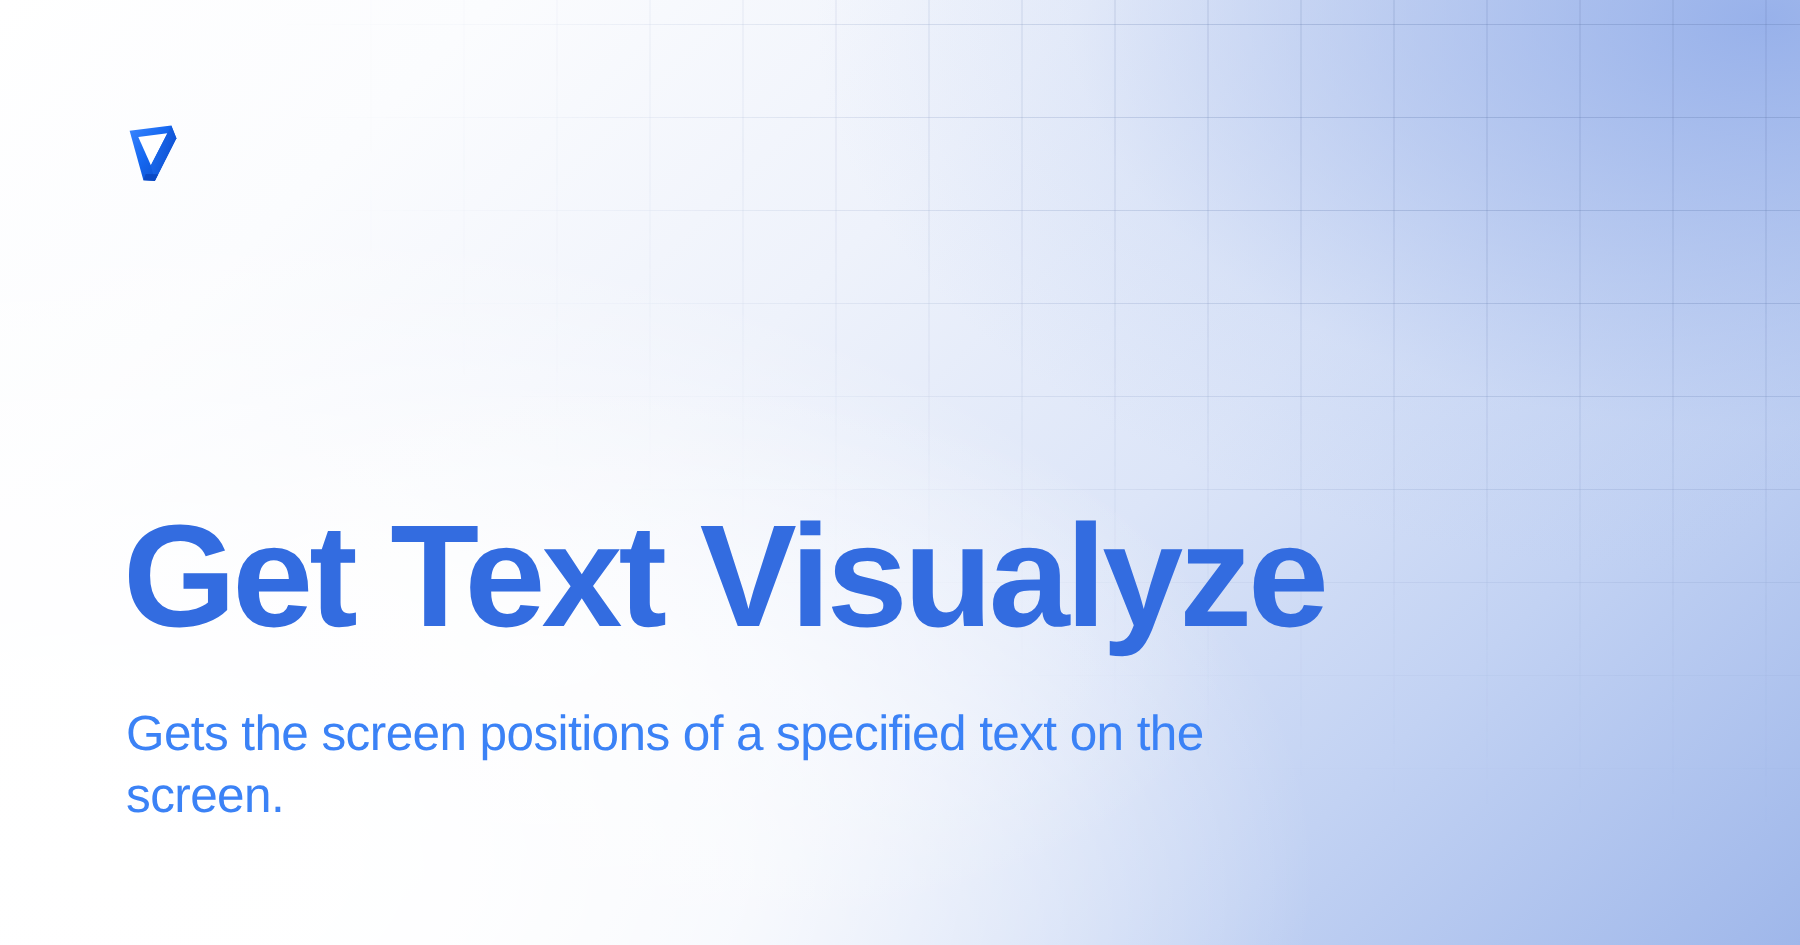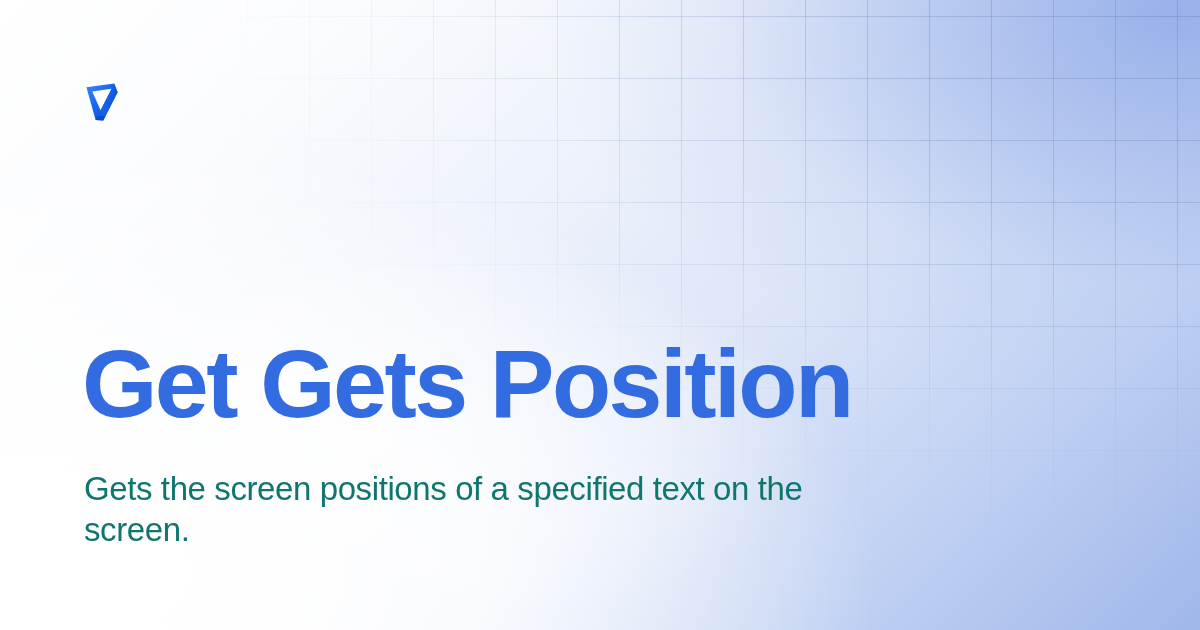--- a/index.html
+++ b/index.html
@@ -133,21 +133,21 @@
     white-space: nowrap;
   }
 
   .hero-sub {
     position: absolute;
     left: 84px;
     top: 468px;
     width: 790px;
     font-size: 33px;
     font-weight: normal;
-    color: #0f766e;
+    color: #3b82f6;
     line-height: 41px;
     letter-spacing: -0.4px;
   }
 </style>
 </head>
 <body>
 
 <div class="card">
 
   <div class="bg-base"></div>
@@ -171,18 +171,18 @@
             <stop offset="100%" stop-color="#0d4ed0"></stop>
           </linearGradient>
         </defs>
         <path d="M2.4 5.2 L30.2 1.6 L33.6 10.2 L19.2 38.6 L11.6 38.1 Z" fill="url(#vgradMain)"></path>
         <path d="M8.2 9.4 L27.6 6.8 L16.6 28.2 Z" fill="#ffffff"></path>
         <path d="M30.2 1.6 L33.6 10.2 L19.2 38.6 L16.6 28.2 L27.6 6.8 Z" fill="url(#vgradEdge)"></path>
         <path d="M11.6 38.1 L19.2 38.6 L21.4 34.2 L13.1 34.0 Z" fill="#0a47c0" opacity="0.85"></path>
       </svg>
     </div>
 
-    <div class="hero-title">Get Gets Position</div>
+    <div class="hero-title">Get Text Visualyze</div>
 
     <div class="hero-sub">Gets the screen positions of a specified text on the screen.</div>
 
   </div>
 </div>
 
 </body></html>

